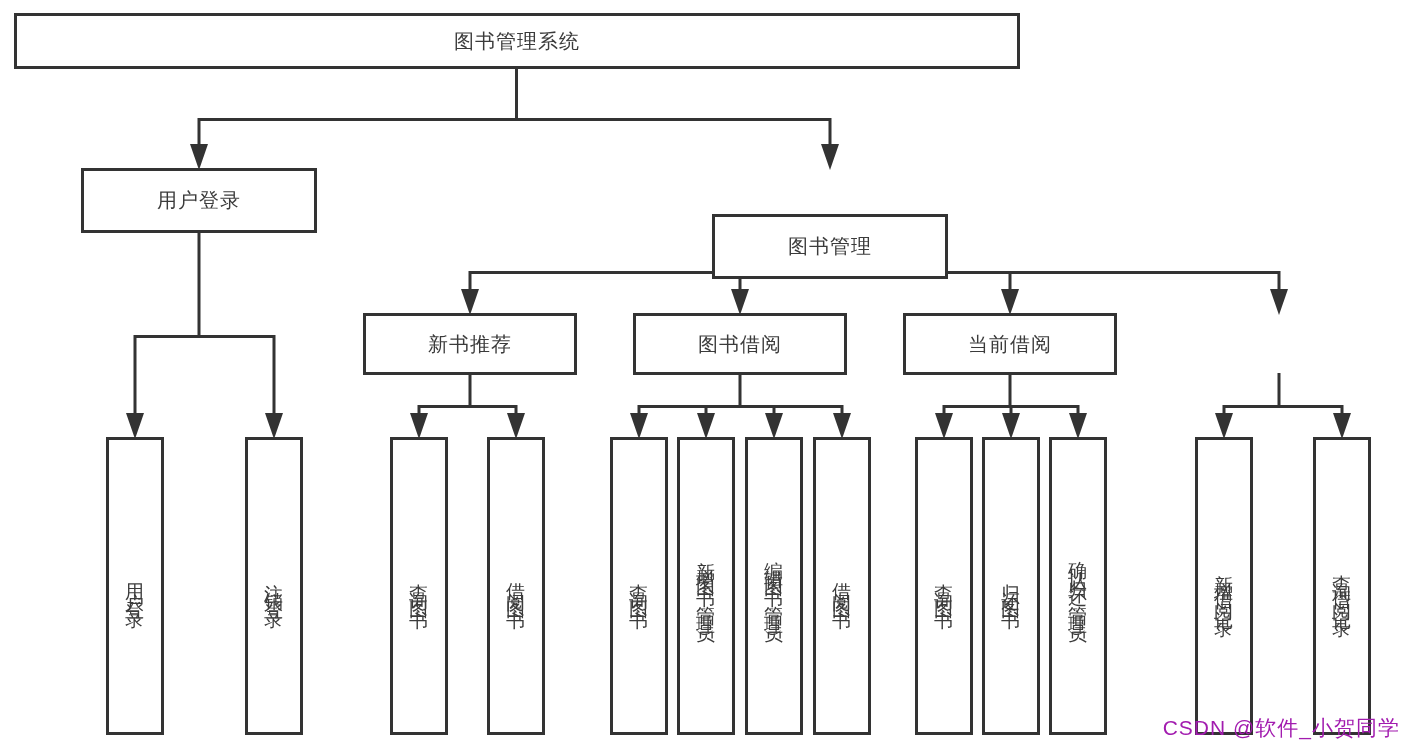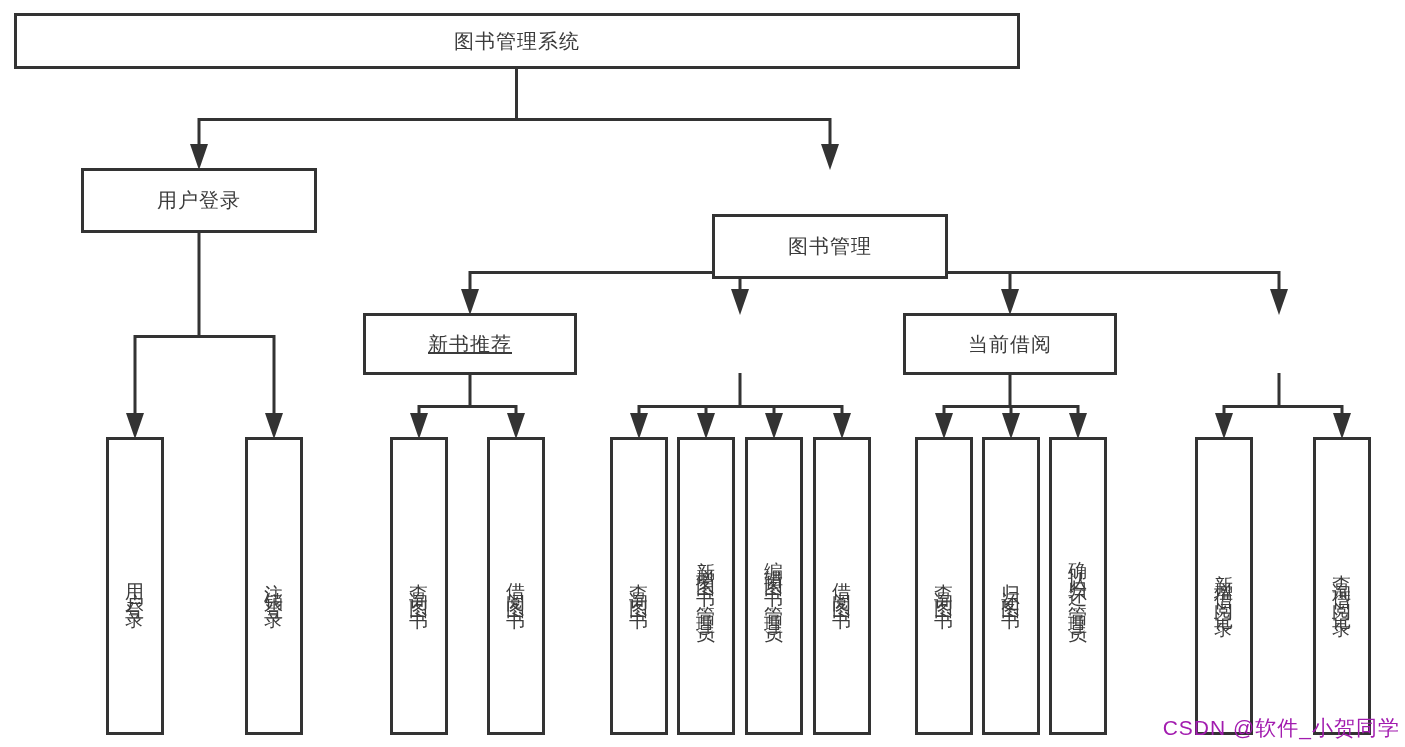--- a/index.html
+++ b/index.html
@@ -88,22 +88,25 @@
     <span>图书管理系统</span>
   </div>
 
   <div class="node node-l2" style="left:81px;">
     <span>用户登录</span>
   </div>
   <div class="node node-l2" style="left:712px;margin-top:46px;">
     <span>图书管理</span>
   </div>
 
-  <div class="node node-l3" style="left:363px;text-decoration:underline;">
+  <div class="node node-l3" style="left:363px;">
     <span>新书推荐</span>
+  </div>
+  <div class="node node-l3" style="left:633px;">
+    <span>图书借阅</span>
   </div>
   <div class="node node-l3" style="left:903px;justify-content:center;">
     <span>当前借阅</span>
   </div>
 
   <div class="node node-leaf" style="left:106px;">
     <span class="vtext">用户登录</span>
   </div>
   <div class="node node-leaf" style="left:245px;">
     <span class="vtext">注销登录</span>

